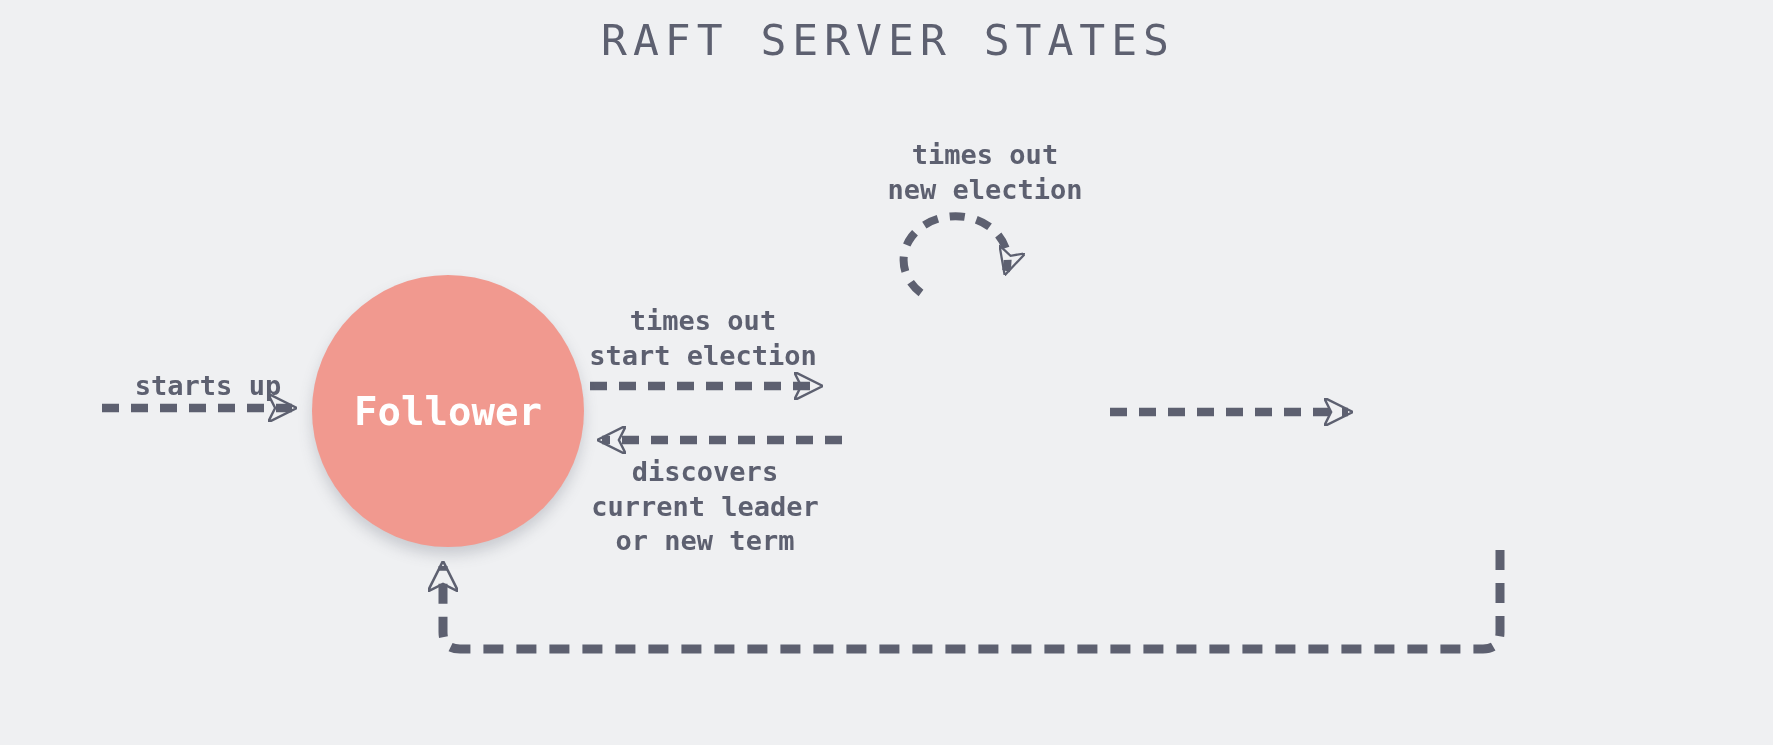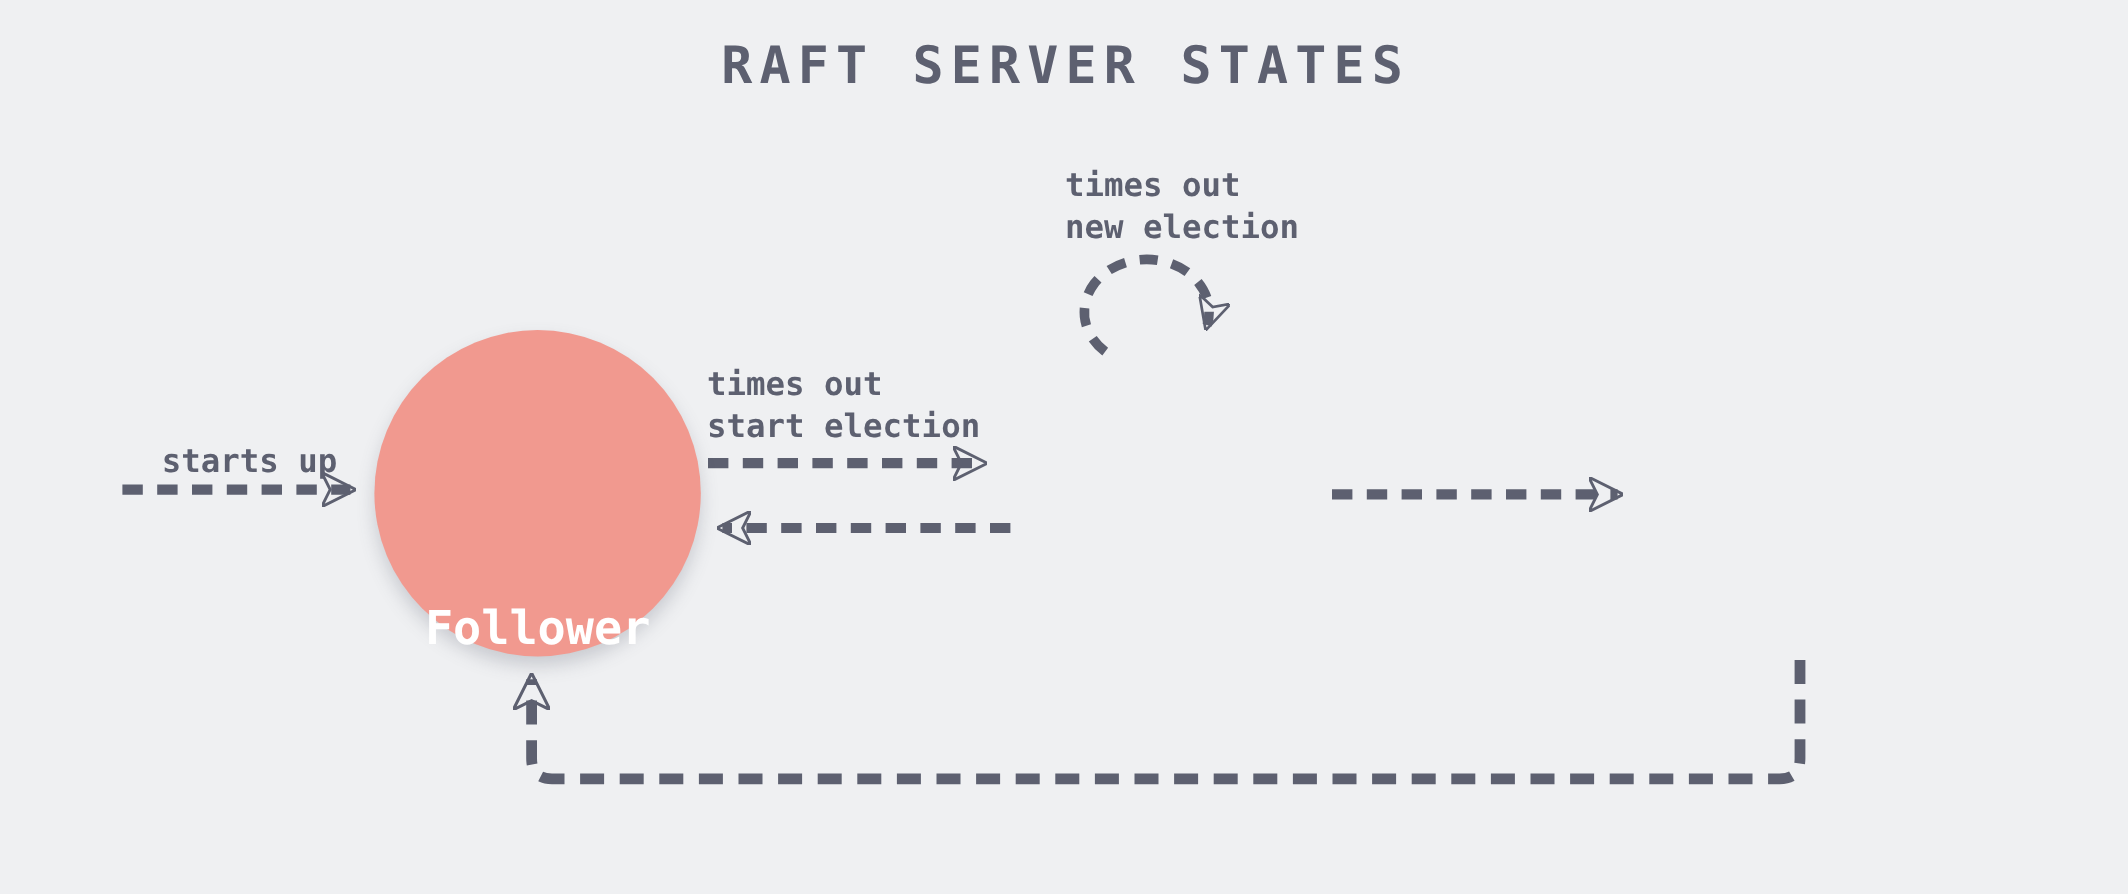--- a/index.html
+++ b/index.html
@@ -17,34 +17,34 @@
     font-family: "DejaVu Sans Mono", "Liberation Mono", monospace;
     overflow: hidden;
   }
   .canvas {
     position: relative;
     width: 1773px;
     height: 745px;
   }
   .title {
     position: absolute;
-    left: 888px; top: 55px;
+    left: 888px; top: 40px;
     transform: translate(-50%, -50%);
     font-size: 43px;
-    font-weight: 700;
+    font-weight: 400;
     letter-spacing: 6px;
     color: var(--ink);
     white-space: nowrap;
   }
   .node {
     position: absolute;
     width: 272px; height: 272px;
     border-radius: 50%;
     display: flex;
-    align-items: flex-end;
+    align-items: center;
     justify-content: center;
     font-size: 39px;
     font-weight: 600;
     box-shadow: 0 8px 14px rgba(90, 96, 112, 0.25);
     transform: translate(-50%, -50%);
   }
   .node-follower  { left: 448px;  top: 411px; background: var(--follower);  color: var(--label_light); }
   .node-candidate { left: 970px;  top: 412px; background: var(--candidate); color: var(--ink); }
   .node-leader    { left: 1503px; top: 410px; background: var(--leader);    color: var(--label_light); }
   .edges-svg {
@@ -60,21 +60,21 @@
   .edge-line { stroke-width: 8.5; stroke-dasharray: 17 12; }
   .edge-loop { stroke-width: 8;   stroke-dasharray: 15 12; }
   .edge-long { stroke-width: 9;   stroke-dasharray: 20 13; }
   .edge-label {
     position: absolute;
     transform: translate(-50%, -50%);
     font-size: 27px;
     font-weight: 700;
     line-height: 1.28;
     color: var(--ink);
-    text-align: left;
+    text-align: center;
     white-space: pre-line;
   }
   .lbl-starts-up       { left: 208px;  top: 386px; }
   .lbl-start-election  { left: 703px;  top: 339px; }
   .lbl-discovers-leader{ left: 705px;  top: 507px; }
   .lbl-receives-votes  { left: 1233px; top: 346px; }
   .lbl-new-election    { left: 985px;  top: 173px; }
   .lbl-higher-term     { left: 972px;  top: 700px; }
 </style>
 </head>
@@ -104,16 +104,19 @@
     <path class="edge-long" d="M 1500 550 V 632 Q 1500 649 1483 649 H 460 Q 443 649 443 632 V 566" marker-end="url(#arrowhead)"></path>
   </svg>
 
   <div class="node node-follower">
     <span>Follower</span>
   </div>
 
   <div class="edge-label lbl-starts-up">starts up</div>
   <div class="edge-label lbl-start-election">times out
 start election</div>
+  <div class="edge-label lbl-discovers-leader">discovers
+current leader
+or new term</div>
   <div class="edge-label lbl-new-election">times out
 new election</div>
 
 </div>
 
 </body></html>

